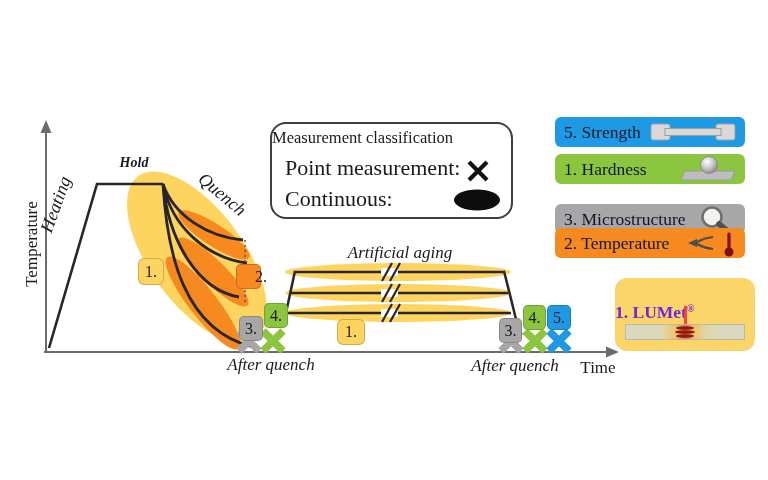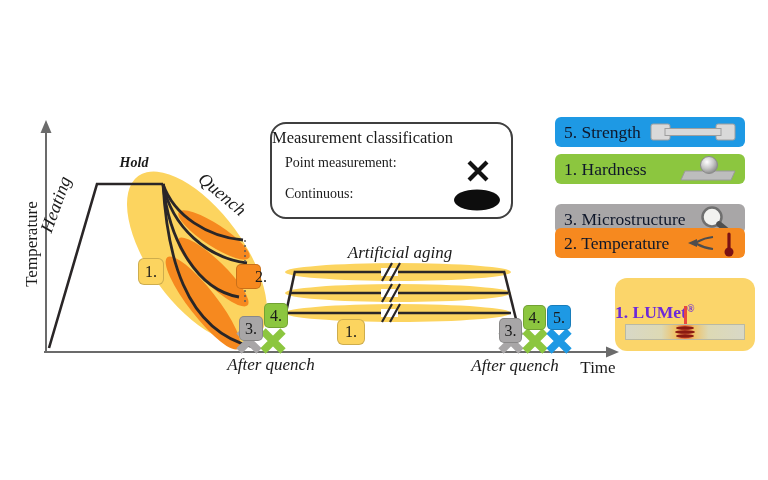--- a/index.html
+++ b/index.html
@@ -28,21 +28,21 @@
     position:absolute; border-radius:5px; font-size:16px; text-align:center;
     color:#1a1a1a; border:1px solid rgba(0,0,0,0.18); box-sizing:border-box;
   }
 
   
   .class-box {
     position:absolute; left:270px; top:122px; width:243px; height:97px;
     background:#ffffff; border:2px solid #3f3f3f; border-radius:16px; box-sizing:border-box;
   }
   .class-title { position:absolute; left:0; top:4px; width:100%; text-align:left; font-size:16.5px; }
-  .class-row-label { position:absolute; left:13px; font-size:14px; }
+  .class-row-label { position:absolute; left:13px; font-size:22px; }
   .class-sym { position:absolute; }
 
   
   .bar {
     position:absolute; left:555px; width:190px; height:30px; border-radius:6px;
     box-sizing:border-box;
   }
   .bar-label { position:absolute; left:9px; top:0; line-height:30px; font-size:17.5px; color:#0f172a; }
   .bar-icon { position:absolute; right:6px; top:2px; }
 

